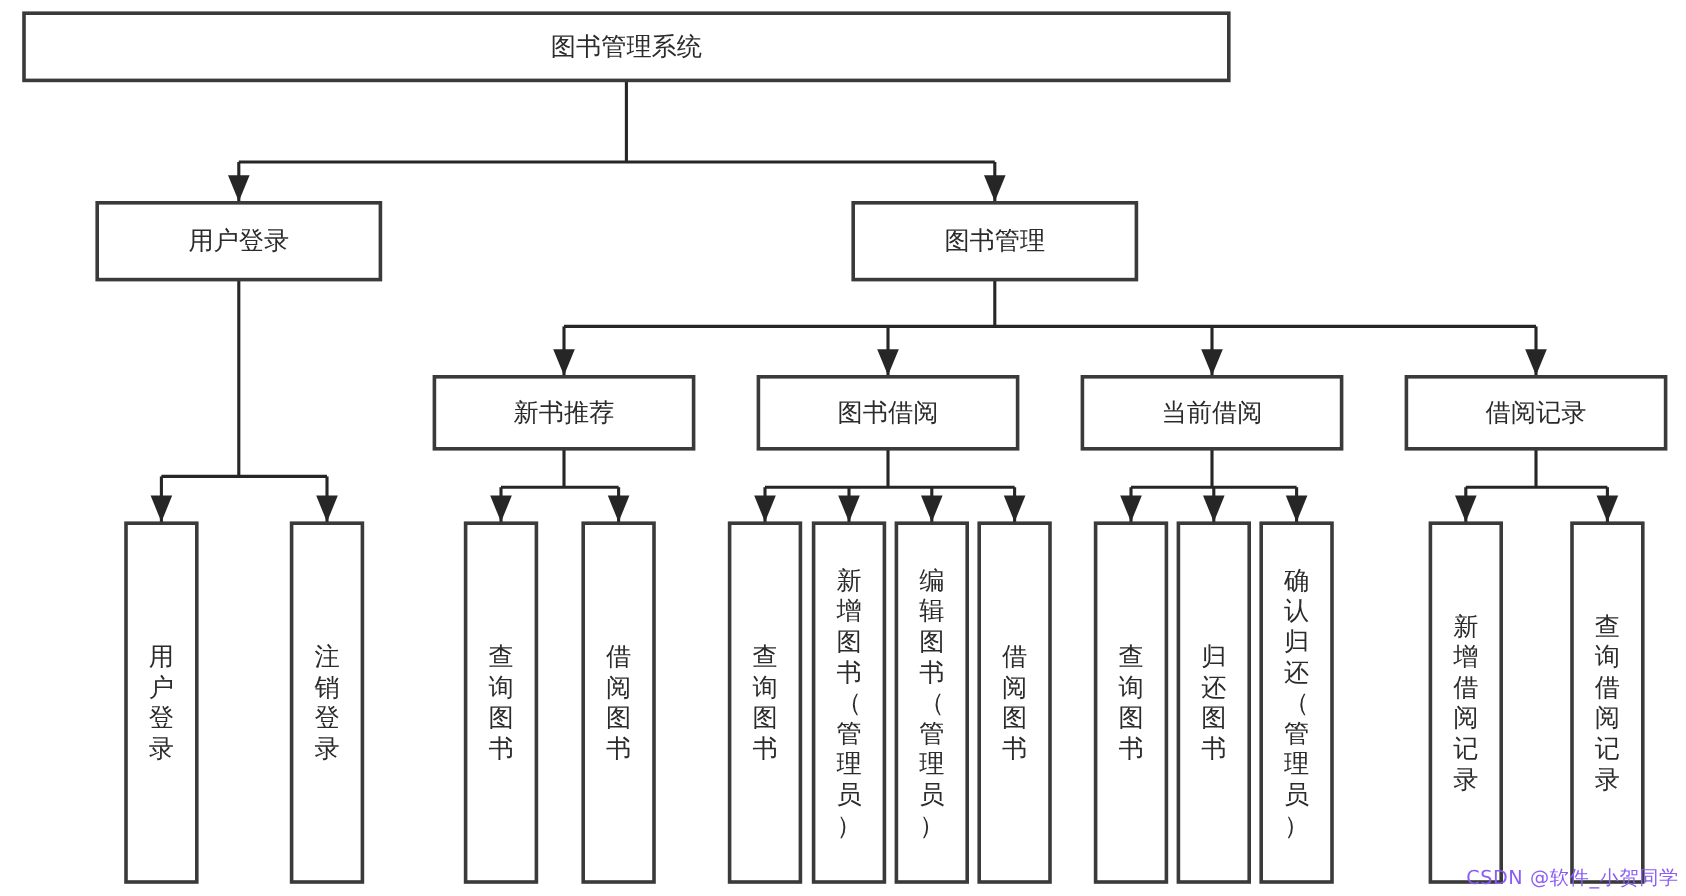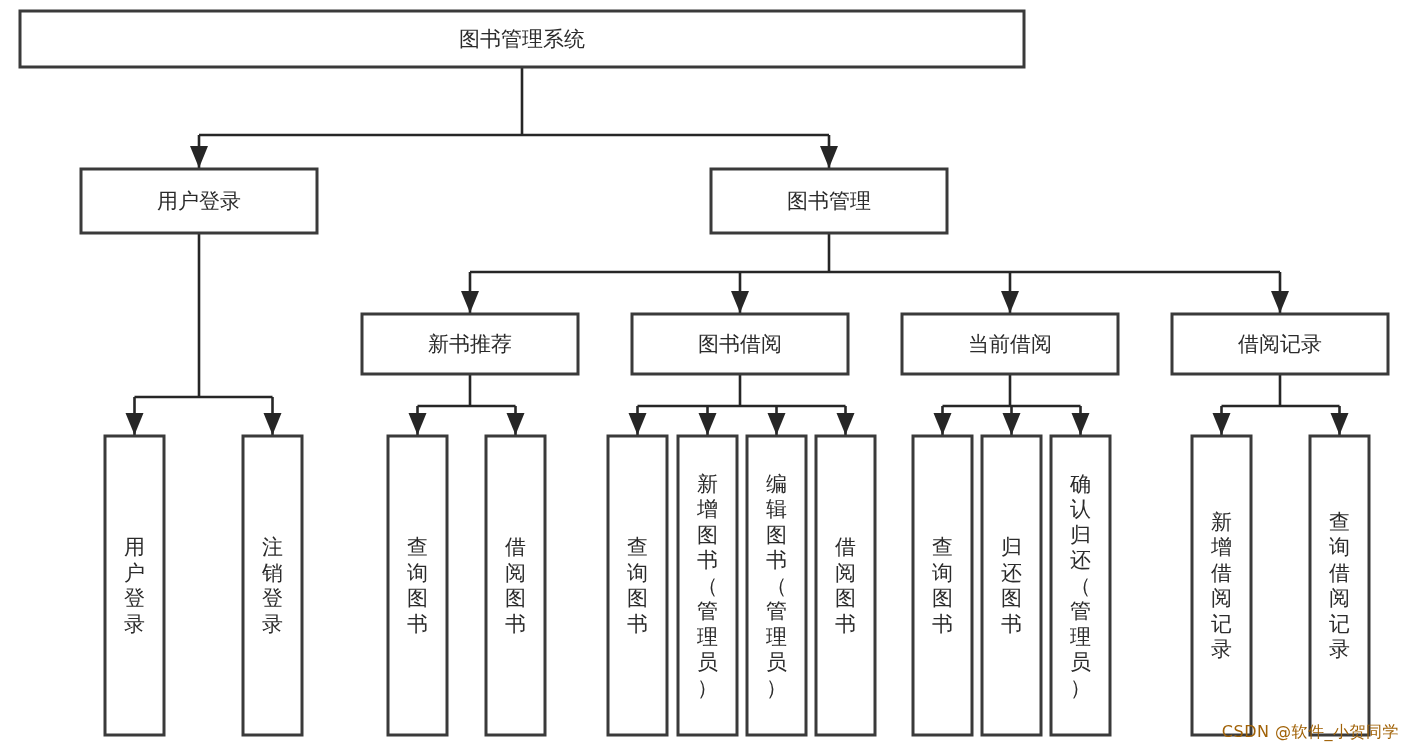--- a/index.html
+++ b/index.html
@@ -7,21 +7,21 @@
        font-family:"DejaVu Sans","Liberation Sans",sans-serif;}
   #stage{position:relative;width:1405px;height:747px;background:#fff;}
   svg#chart{position:absolute;left:0;top:0;width:1405px;height:747px;display:block;}
   .nodebox{fill:#ffffff;stroke:#3a3a3a;stroke-width:3;}
   .conn{stroke:#262626;stroke-width:2.6;fill:none;stroke-linecap:butt;}
   .arrowhead{fill:#262626;stroke:none;}
   .nodelabel{fill:#2b2b2b;font-family:"DejaVu Sans","Liberation Sans",sans-serif;
              font-size:21px;text-anchor:middle;dominant-baseline:middle;}
   .vlabel{fill:#2b2b2b;font-family:"DejaVu Sans","Liberation Sans",sans-serif;
           font-size:21px;text-anchor:middle;}
-  .watermark{position:absolute;right:6px;bottom:4px;color:#a16207;font-size:16px;
+  .watermark{position:absolute;right:6px;bottom:4px;color:#8b5cf6;font-size:16px;
              letter-spacing:.5px;font-family:"DejaVu Sans","Liberation Sans",sans-serif;
              white-space:nowrap;user-select:none;}
 </style>
 </head>
 <body>
 
 <div id="stage">
   <svg id="chart" viewBox="0 0 1405 747">
     <g id="connectors">
         <line x1="522" y1="67" x2="522" y2="135" class="conn"></line>

